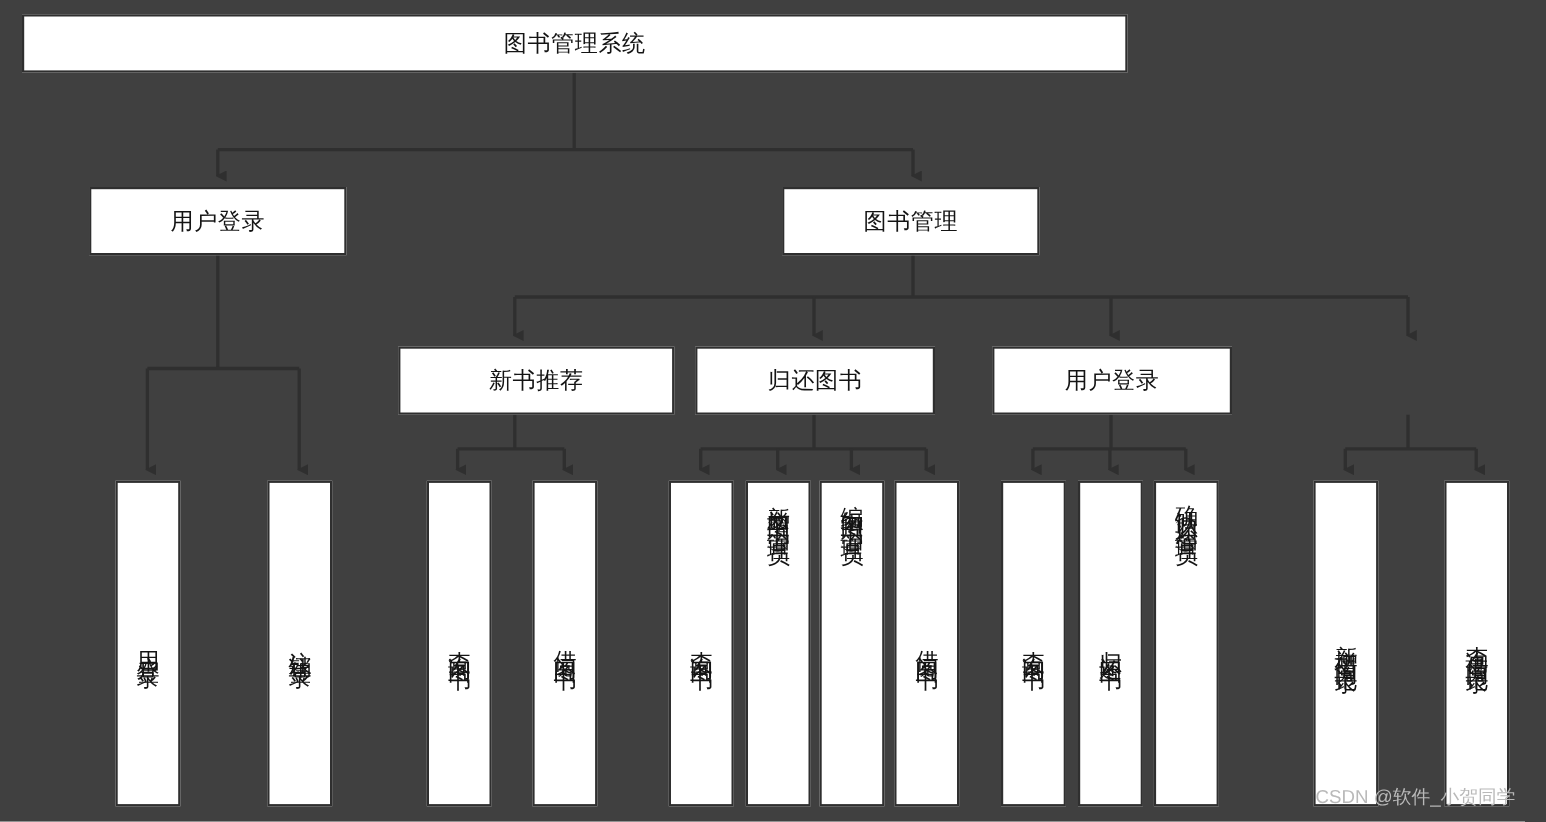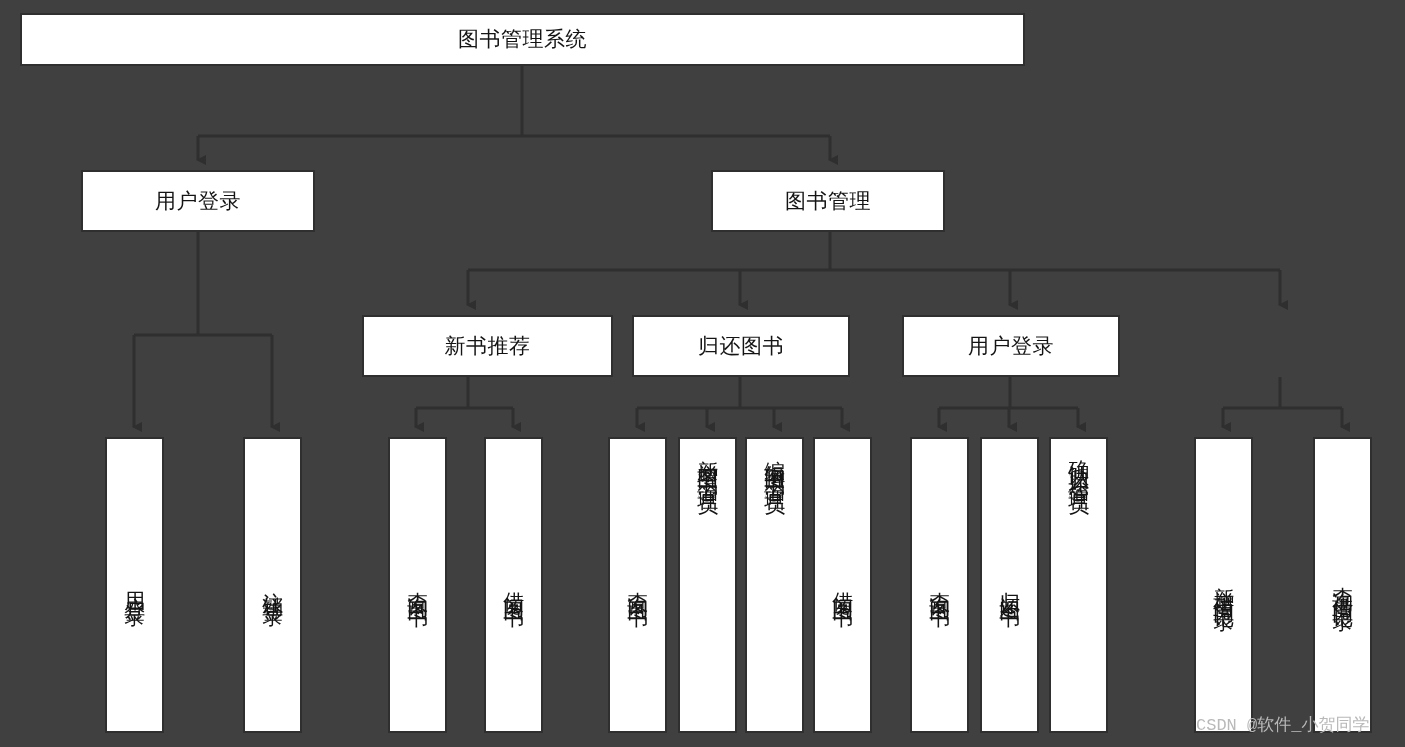--- a/index.html
+++ b/index.html
@@ -66,21 +66,21 @@
     padding-top: 4px;
   }
   #watermark {
     position: absolute;
     left: 1196px;
     top: 713px;
     font-size: 17px;
     color: #b9b9b9;
     white-space: nowrap;
     z-index: 3;
-    font-family: Liberation Mono, monospace;
+    font-family: Liberation Sans, sans-serif;
     text-align: center;
   }
 </style>
 </head>
 <body>
 
 <div id="diagram-root">
 
   <svg id="edge-layer" viewBox="0 0 1405 747" xmlns="http://www.w3.org/2000/svg">
     <defs>

